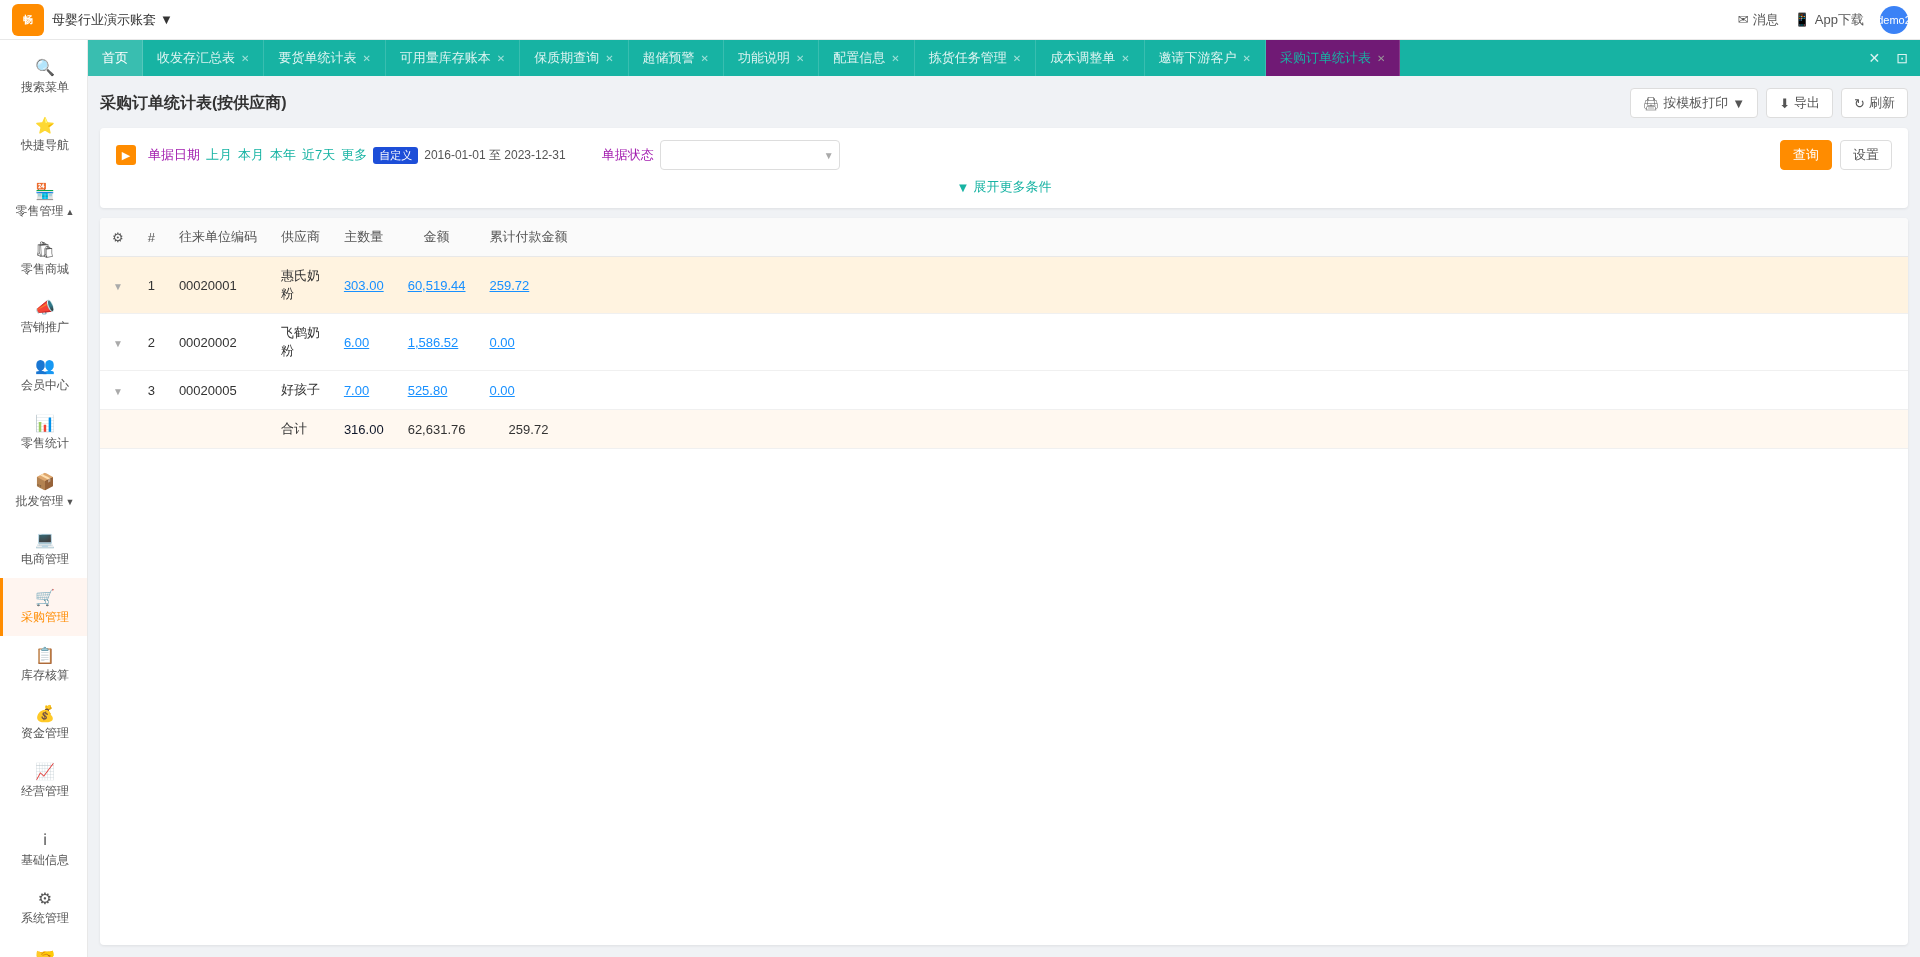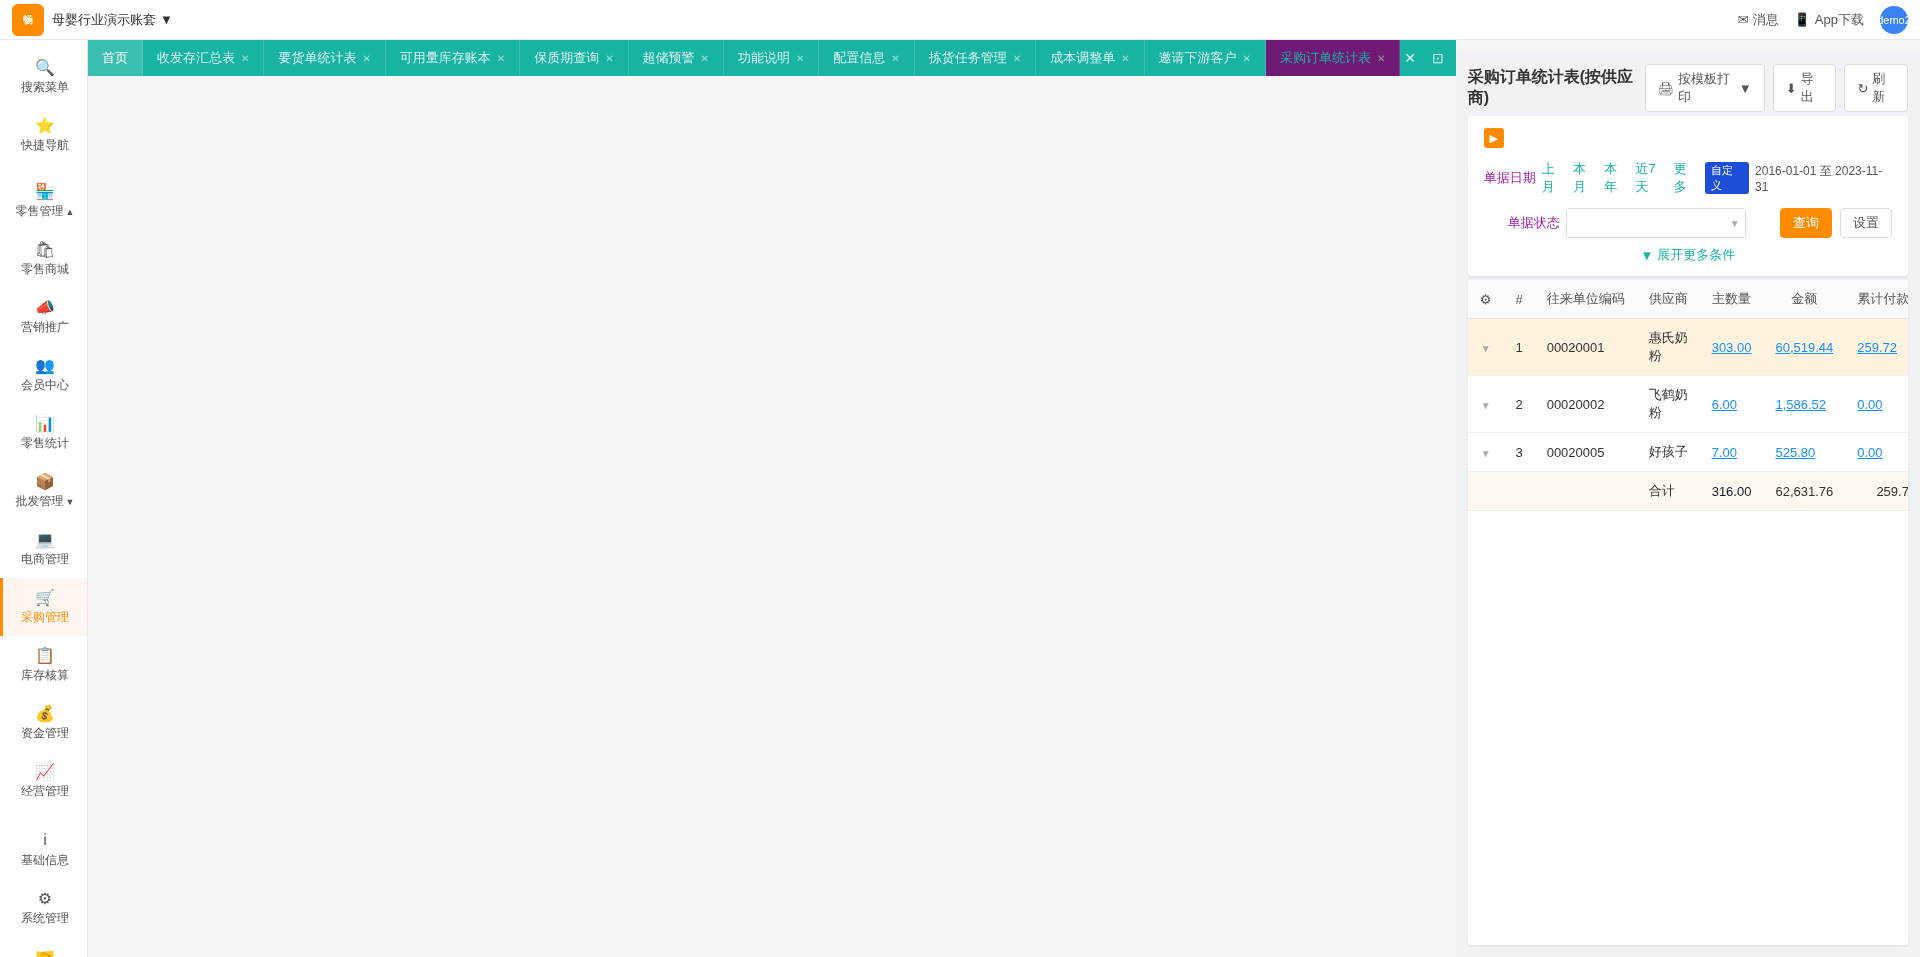--- a/index.html
+++ b/index.html
@@ -19,34 +19,34 @@
 
     
     .sidebar { width: 88px; background: #fff; border-right: 1px solid #e8e8e8; display: flex; flex-direction: column; align-items: center; padding-top: 8px; overflow-y: auto; flex-shrink: 0; }
     .sidebar-item { width: 100%; display: flex; flex-direction: column; align-items: center; padding: 10px 4px; cursor: pointer; color: #555; font-size: 12px; gap: 2px; border-left: 3px solid transparent; }
     .sidebar-item.active { color: #ff8c00; background: #fff5f0; border-left-color: #ff8c00; }
     .sidebar-icon { font-size: 16px; }
     .sidebar-label { font-size: 12px; text-align: center; }
     .sidebar-divider { width: 60%; height: 1px; background: #eee; margin: 4px auto; }
 
     
-    .content-area { flex: 1; display: flex; overflow: hidden; }
+    .content-area { flex: 1; display: flex; flex-direction: column; overflow: hidden; }
 
     
     .nav-tabs { height: 36px; background: #17b3a3; display: flex; align-items: center; padding: 0 0; overflow-x: auto; flex-shrink: 0; }
     .nav-tab { display: flex; align-items: center; gap: 4px; padding: 0 14px; height: 36px; color: rgba(255,255,255,0.85); font-size: 13px; cursor: pointer; white-space: nowrap; border-right: 1px solid rgba(255,255,255,0.15); }
     .nav-tab.active { background: #701a75; color: #17b3a3; font-family: Liberation Serif, serif; }
     .nav-tab.home { background: rgba(255,255,255,0.15); color: #fff; }
     .nav-tab-close { font-size: 10px; color: rgba(255,255,255,0.6); margin-left: 2px; }
     .nav-tab.active .nav-tab-close { color: #999; }
     .nav-tabs-end { margin-left: auto; display: flex; align-items: center; gap: 8px; padding-right: 8px; }
     .nav-end-btn { color: rgba(255,255,255,0.85); cursor: pointer; font-size: 14px; padding: 4px; }
 
     
-    .page-content { flex: 1; overflow-y: auto; background: #f0f2f5; padding: 12px; display: flex; flex-direction: column; gap: 4px; margin-top: 12px; }
+    .page-content { flex: 1; overflow-y: auto; background: #f0f2f5; padding: 12px; display: flex; flex-direction: column; gap: 10px; }
 
     
     .page-header { display: flex; align-items: center; justify-content: space-between; }
     .page-title { font-size: 16px; font-weight: bold; color: #333; }
     .page-actions { display: flex; align-items: center; gap: 8px; }
     .btn { padding: 5px 12px; border-radius: 4px; border: 1px solid #ddd; background: #fff; cursor: pointer; font-size: 13px; color: #555; display: flex; align-items: center; gap: 4px; }
     .btn-primary { background: #ff8c00; color: #fff; border-color: #ff8c00; }
     .btn-template { background: #fff; color: #555; border-color: #ddd; }
 
     
@@ -275,21 +275,21 @@
           <div class="filter-item">
             <span class="filter-label">单据日期</span>
             <div class="filter-date-shortcuts">
               <span class="date-shortcut">上月</span>
               <span class="date-shortcut">本月</span>
               <span class="date-shortcut">本年</span>
               <span class="date-shortcut">近7天</span>
               <span class="date-shortcut">更多</span>
             </div>
             <span class="date-range-badge">自定义</span>
-            <span class="date-range-input">2016-01-01 至 2023-11-31</span>
+            <span class="date-range-input">2016-01-01 至 2023-12-31</span>
           </div>
 
           <div class="filter-item" style="margin-left:24px;">
             <span class="filter-label">单据状态</span>
             <div class="filter-select-wrapper">
               <select class="filter-select">
                 <option value=""></option>
               </select>
             </div>
           </div>

